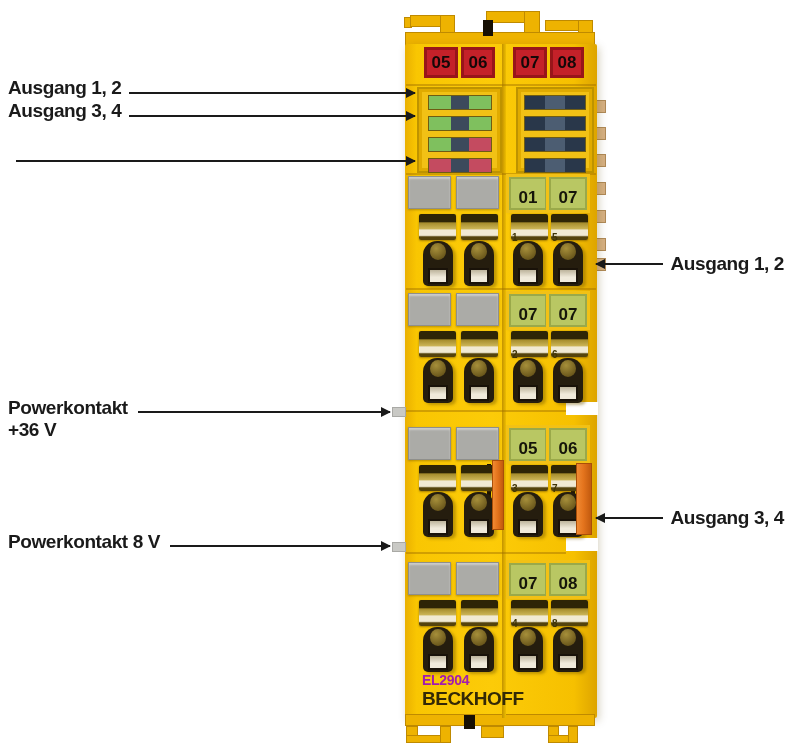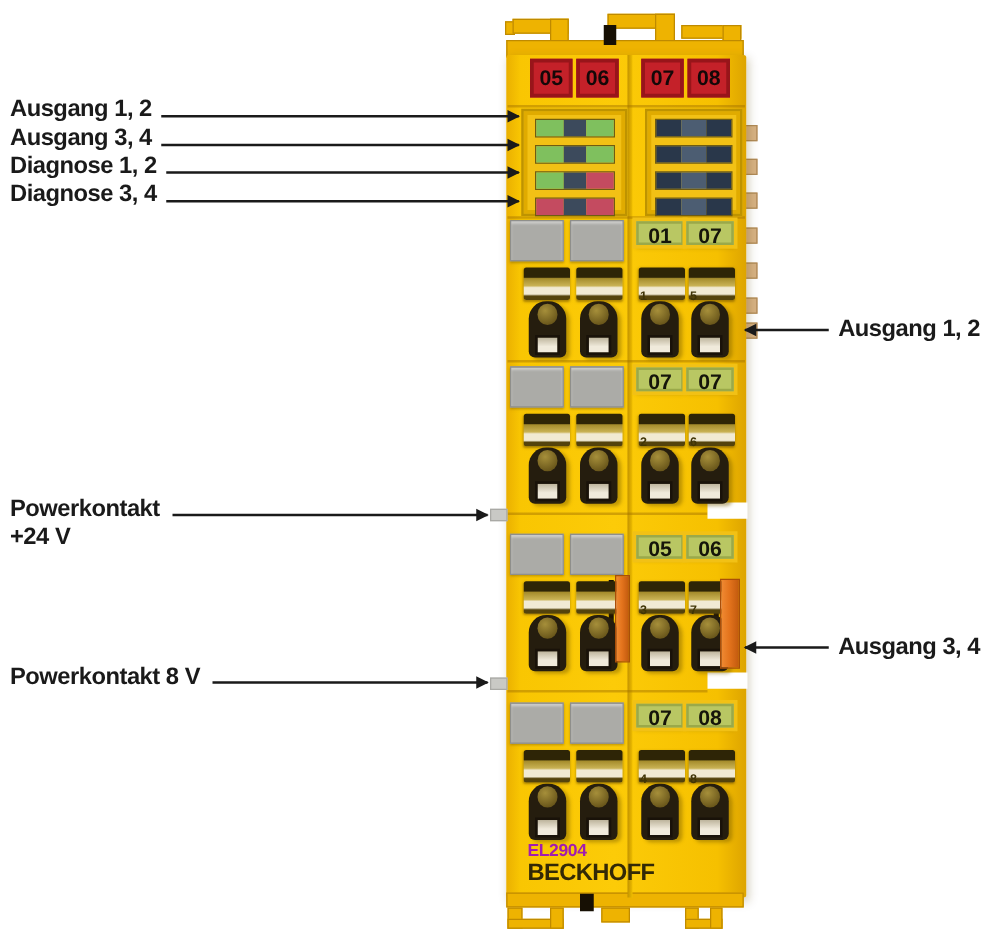--- a/index.html
+++ b/index.html
@@ -48,22 +48,22 @@
   
   .ledblock{position:absolute;top:87px;height:86px;background:#f2c115;border:2px solid #be9300;
             box-sizing:border-box;box-shadow:inset 0 0 0 3px #e0ab00;z-index:4;}
   .ledrow{height:13px;margin:6px auto 0;border:1px solid #6f5c12;display:flex;box-sizing:content-box;}
   .ledrow span{height:100%;}
 
   
   .section{position:absolute;left:405px;width:192px;height:112px;z-index:4;}
   .graysq{position:absolute;top:0;width:43px;height:33px;background:#ababa7;border:1px solid #8f8f8b;
           box-sizing:border-box;box-shadow:inset 0 2px 2px rgba(255,255,255,.4), 0 1px 2px rgba(120,90,0,.5);}
-  .glabel{position:absolute;top:1px;width:38px;height:19px;background:#b9c763;border:2px solid #9aa94a;
-          box-sizing:border-box;display:flex;align-items:flex-start;justify-content:center;
+  .glabel{position:absolute;top:1px;width:38px;height:33px;background:#b9c763;border:2px solid #9aa94a;
+          box-sizing:border-box;display:flex;align-items:flex-end;justify-content:center;
           color:#15150a;font-weight:700;font-size:17px;
           box-shadow:0 0 0 3px #f2c115, 0 2px 3px rgba(120,90,0,.45);}
   .slot{position:absolute;top:38px;width:37px;height:26px;border-radius:2px;
         background:linear-gradient(#2e2506 0,#2e2506 30%,#a58c2c 34%,#c9b254 56%,#f1ead3 62%,#f1ead3 82%,#54430c 88%,#54430c 100%);
         box-shadow:0 1px 2px rgba(90,60,0,.5);}
   .pin{position:absolute;top:56px;font-weight:700;font-size:10px;color:#3f3406;}
   .contact{position:absolute;top:65px;width:30px;height:45px;}
   .contact .blob{position:absolute;left:0;top:0;width:100%;height:100%;background:#251d0e;
         border-radius:14px 14px 5px 5px;box-shadow:3px 2px 3px rgba(120,90,0,.45);}
   .contact .dome{position:absolute;top:2px;left:7px;width:16px;height:17px;border-radius:50%;
@@ -87,32 +87,27 @@
 <div class="stage">
 
   <div class="lrow" style="left:8px;top:77px;width:407px">
     <span class="txt">Ausgang 1, 2</span>
     <div class="ln"></div>
   </div>
   <div class="lrow" style="left:8px;top:100px;width:407px">
     <span class="txt">Ausgang 3, 4</span>
     <div class="ln"></div>
   </div>
-  <div class="lrow" style="left:8px;top:122px;width:407px">
-    <span class="txt">Diagnose 1, 2</span>
-    <div class="ln"></div>
-  </div>
   <div class="lrow" style="left:8px;top:145px;width:407px">
-    <span class="txt">Diagnose 3, 4</span>
     <div class="ln"></div>
   </div>
 
   <div class="ptext" style="left:8px;top:397px">
     <div>Powerkontakt</div>
-    <div>+24 V</div>
+    <div>+36 V</div>
   </div>
   <div class="hline" style="left:138px;top:411px;width:252px"></div>
 
   <div class="ptext" style="left:8px;top:531px">
     <div>Powerkontakt 8 V</div>
   </div>
   <div class="hline" style="left:170px;top:545px;width:220px"></div>
 
   <div class="rrow" style="left:596px;top:253px;width:188px">
     <div class="ln"></div>

